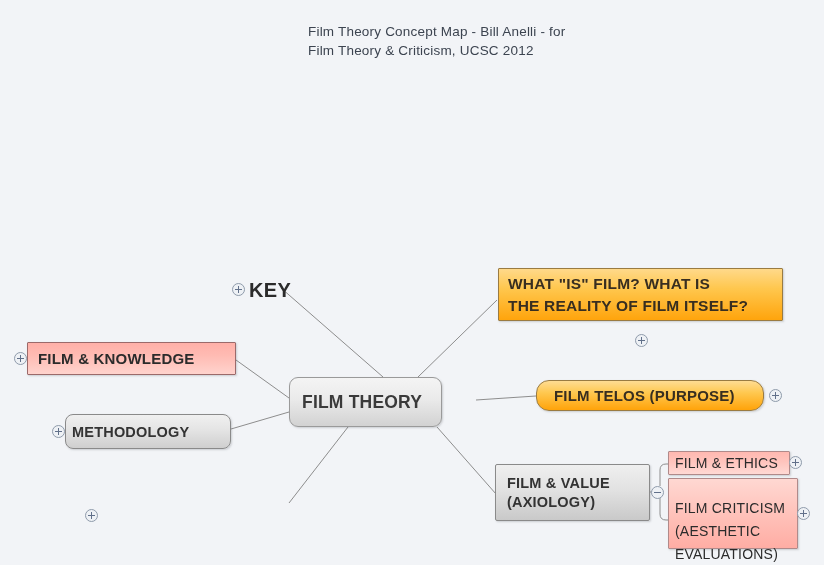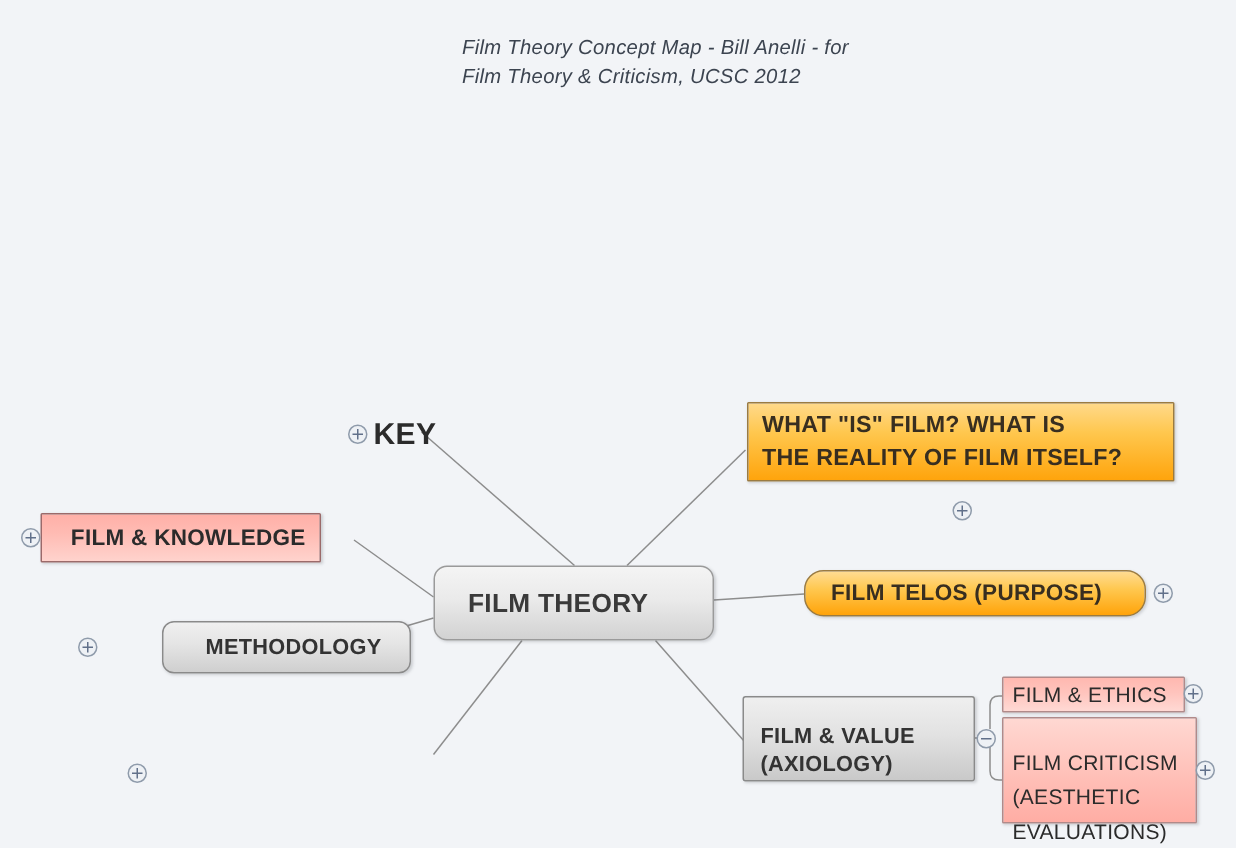--- a/index.html
+++ b/index.html
@@ -24,21 +24,20 @@
   #map-title {
     position: absolute;
     left: 308px;
     top: 22px;
     width: 340px;
     font-size: 13.5px;
     line-height: 19px;
     color: #3c4450;
     letter-spacing: .2px;
     white-space: pre-line;
-    font-style: italic;
   }
 
   
   #connectors {
     position: absolute;
     left: 0; top: 0;
     width: 824px; height: 565px;
     pointer-events: none;
   }
 
@@ -55,64 +54,61 @@
   }
   .node .txt {
     display: block;
     width: 100%;
     white-space: pre-line;
   }
 
   
   #node-film-theory {
     left: 289px; top: 377px;
-    width: 187px; height: 50px;
+    width: 153px; height: 50px;
     border-radius: 9px;
     border-color: #9a9a9a;
     background: linear-gradient(180deg,#f4f4f4 0%,#eaeaea 45%,#d2d2d2 100%);
     font-size: 17.5px;
-    padding-left: 22px;
+    padding-left: 12px;
     color: #3a3a3a;
   }
 
   
   #node-methodology {
     left: 65px; top: 414px;
     width: 166px; height: 35px;
     border-radius: 8px;
     background: linear-gradient(180deg,#f0f0f0 0%,#e4e4e4 45%,#cfcfcf 100%);
     font-size: 14.5px;
-    padding-left: 28px;
+    padding-left: 6px;
     color: #333;
-    margin-left: 43px;
   }
 
   
   #node-film-value {
     left: 495px; top: 464px;
     width: 155px; height: 57px;
     border-radius: 2px;
     background: linear-gradient(180deg,#efefef 0%,#e2e2e2 45%,#c9c9c9 100%);
     font-size: 14.5px;
     line-height: 19px;
     padding-left: 11px;
     color: #333;
-    align-items: flex-end;
   }
 
   
   #node-film-knowledge {
     left: 27px; top: 342px;
-    width: 187px; height: 33px;
+    width: 209px; height: 33px;
     border-radius: 1px;
     border-color: #9b6a6a;
     background: linear-gradient(180deg,#ffb0a8 0%,#ffbbb3 40%,#ffd3cd 100%);
     font-size: 15px;
     padding-left: 10px;
-    text-align: center;
   }
 
   
   #node-what-is-film {
     left: 498px; top: 268px;
     width: 285px; height: 53px;
     border-radius: 1px;
     border-color: #9a7b42;
     background: linear-gradient(180deg,#ffd municipal 0%, #ffa800 100%);
     background: linear-gradient(180deg,#ffd98a 0%,#ffc74e 38%,#ffa40c 100%);

